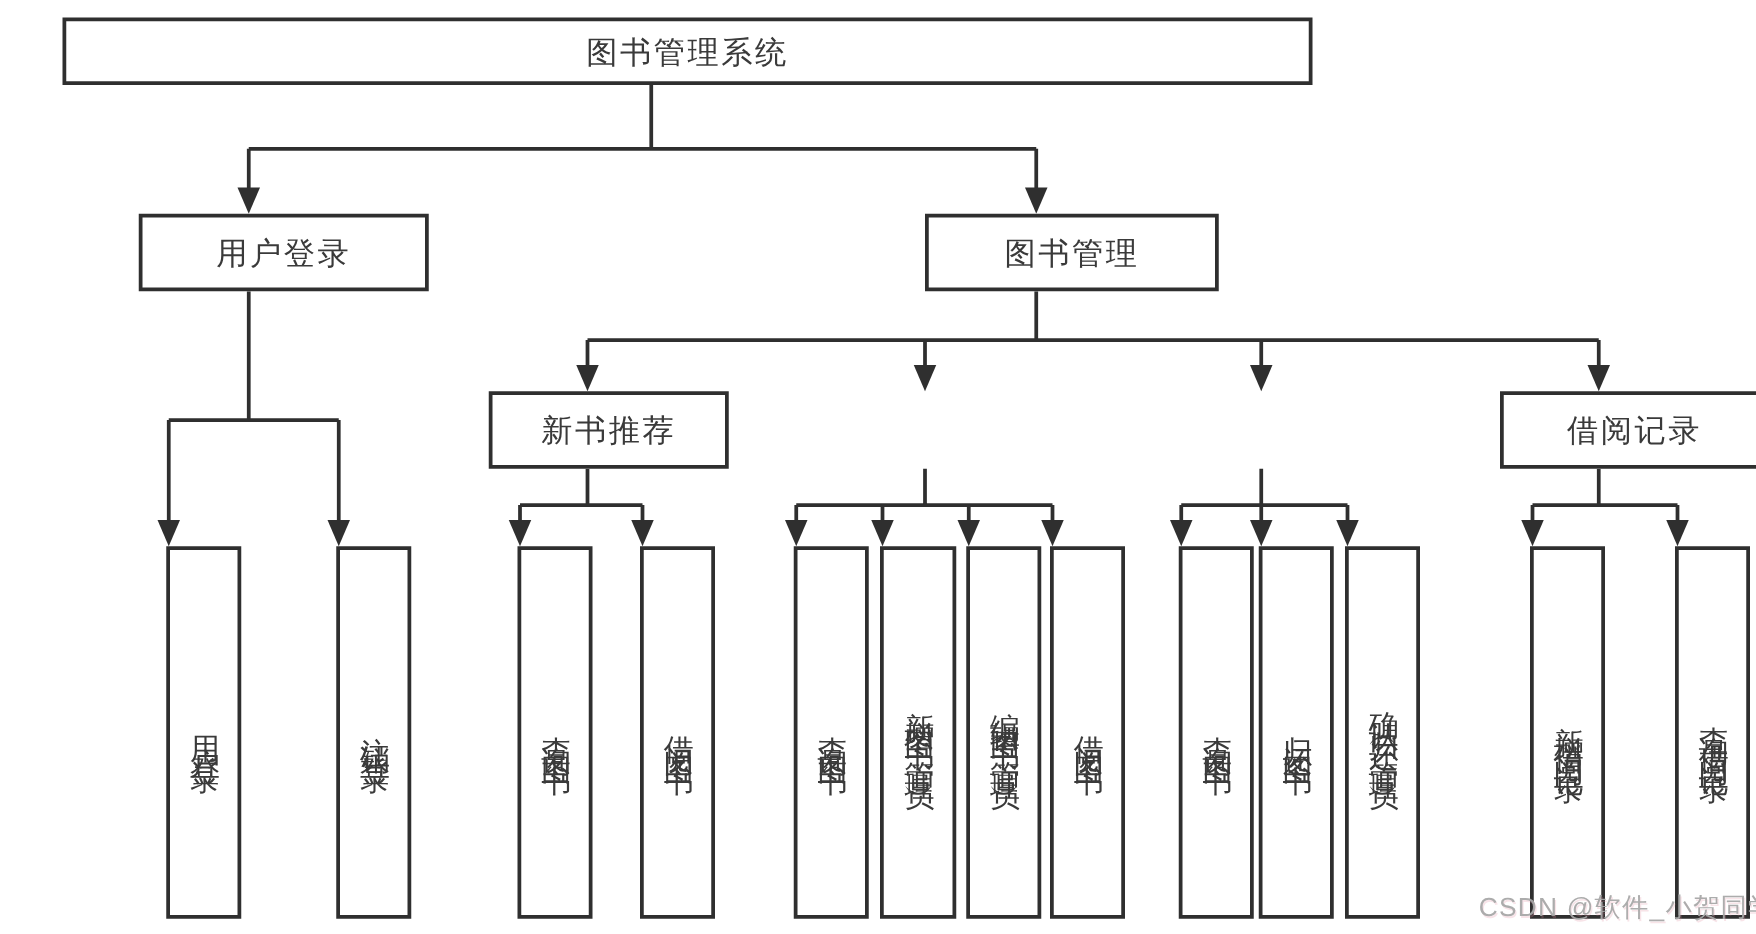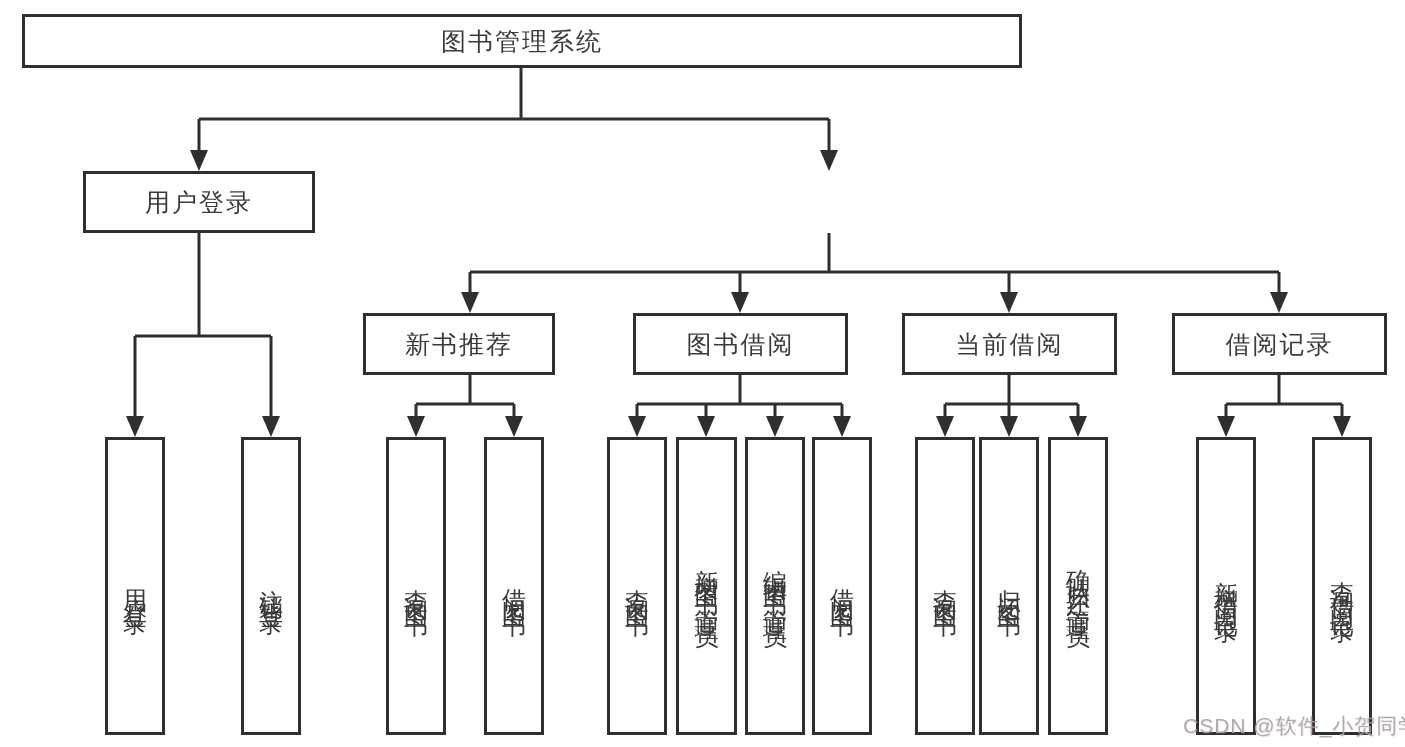--- a/index.html
+++ b/index.html
@@ -14,20 +14,21 @@
   }
   .stage{position:absolute;left:0;top:0;width:1405px;height:747px;}
   svg.connectors{position:absolute;left:0;top:0;width:1405px;height:747px;}
   .node{
     position:absolute;
     background:#ffffff;
     border:3px solid var(--line);
     box-sizing:border-box;
     display:flex;align-items:center;justify-content:center;
     color:var(--text);
+    margin-left:28px;
   }
   .h-node .label{
     font-size:25px;
     letter-spacing:2px;
     white-space:nowrap;
     color:var(--text);
   }
   .v-node .label{
     writing-mode:vertical-rl;
     text-orientation:mixed;
@@ -86,29 +87,26 @@
     </g>
   </svg>
 
   <div class="node h-node" style="left:22px;top:14px;width:1000px;height:54px;">
     <span class="label">图书管理系统</span>
   </div>
 
   <div class="node h-node" style="left:83px;top:171px;width:232px;height:62px;">
     <span class="label">用户登录</span>
   </div>
+  <div class="node h-node" style="left:712px;top:171px;width:235px;height:62px;">
+    <span class="label">图书管理</span>
+  </div>
 
   <div class="node h-node" style="left:363px;top:313px;width:192px;height:62px;">
     <span class="label">新书推荐</span>
-  </div>
-  <div class="node h-node" style="left:633px;top:313px;width:215px;height:62px;">
-    <span class="label">图书借阅</span>
-  </div>
-  <div class="node h-node" style="left:902px;top:313px;width:215px;height:62px;">
-    <span class="label">当前借阅</span>
   </div>
   <div class="node h-node" style="left:1172px;top:313px;width:215px;height:62px;">
     <span class="label">借阅记录</span>
   </div>
 
   <div class="node v-node leaf" style="left:105px;">
     <span class="label">用户登录</span>
   </div>
   <div class="node v-node leaf" style="left:241px;">
     <span class="label">注销登录</span>

